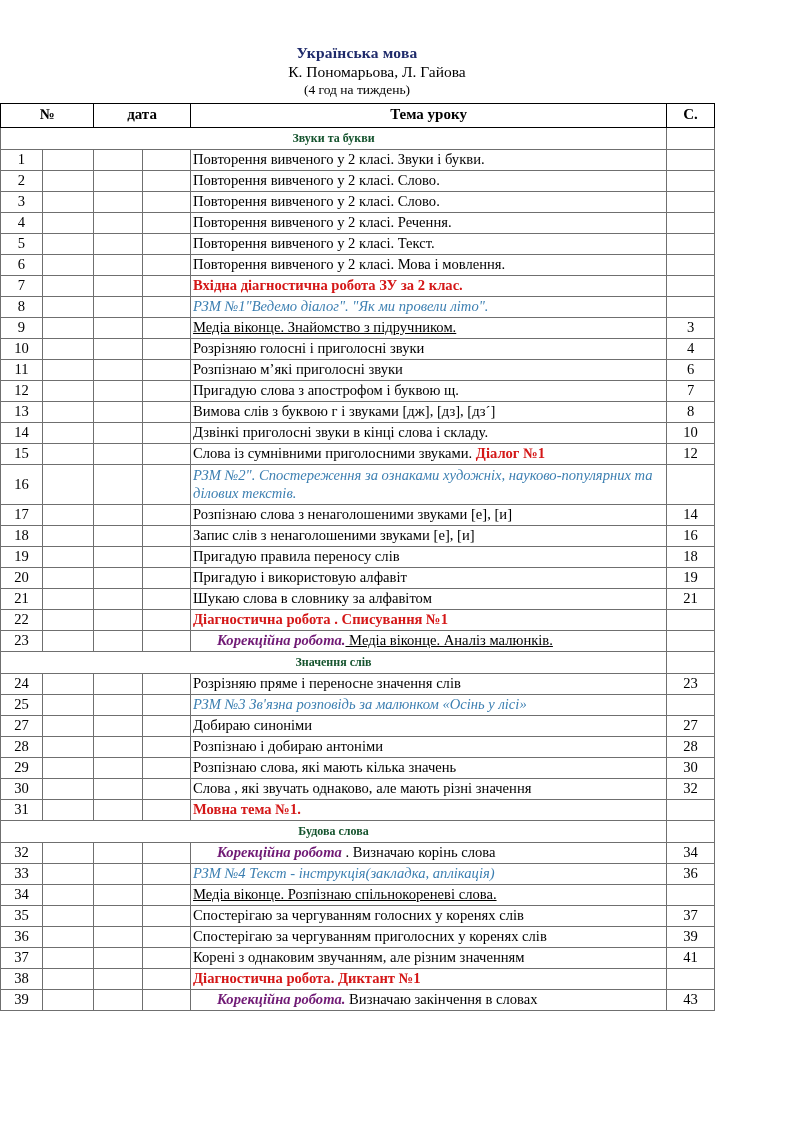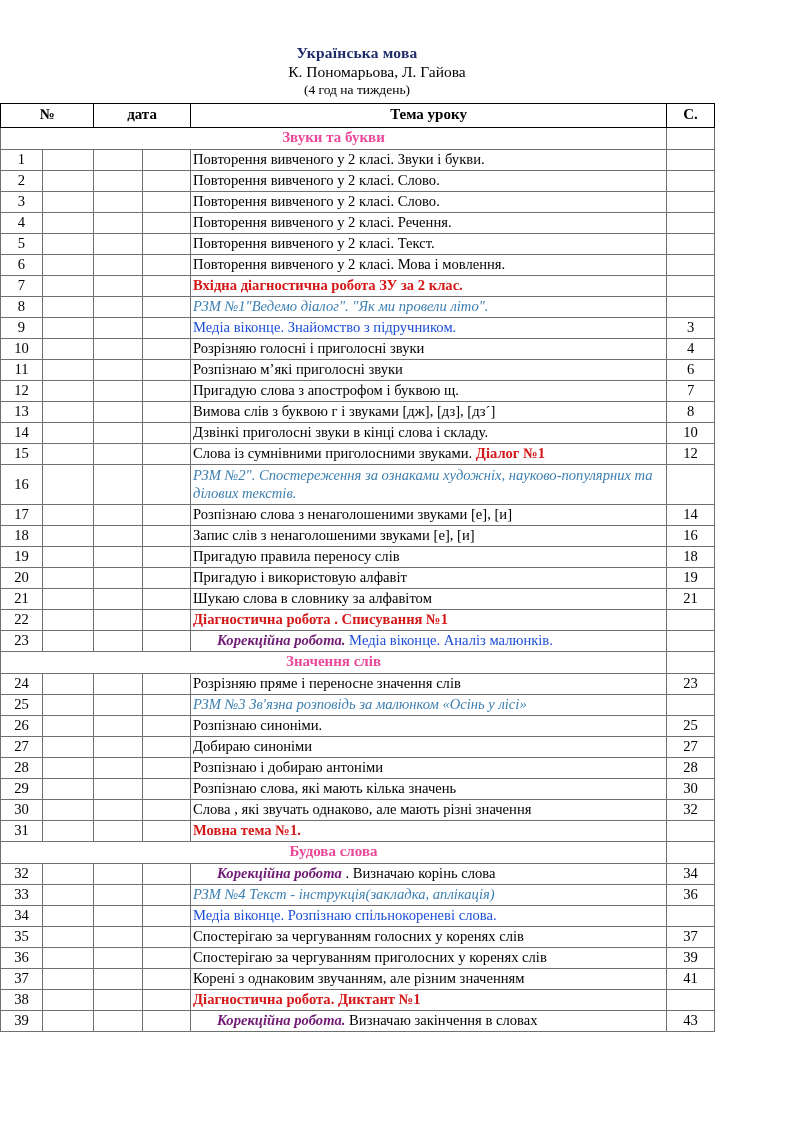--- a/index.html
+++ b/index.html
@@ -76,29 +76,29 @@
 
   td.num   { text-align: center; }
   td.blank { }
   td.page  { text-align: center; }
   td.topic { text-align: left; padding-left: 4px; padding-right: 4px; }
   td.topic.left { text-align: left; }
 
   tr.section td {
     text-align: center;
     font-weight: bold;
-    color: #ec4899;
-    font-size: 15px;
+    color: #14532d;
+    font-size: 12px;
     height: 22px;
   }
   td.sect-page { }
 
   .t-red   { color: #d41717; font-weight: bold; }
   .t-blue  { color: #3c7fb1; font-style: italic; }
-  .t-mag   { color: #1d4ed8; }
+  .t-mag   { color: #000000; text-decoration: underline; }
   .t-bi    { font-weight: bold; font-style: italic; color: #701a75; margin-left: 24px; }
   .t-plain { color: #000; }
 
   tr.tall td { height: 40px; }
   tr.tall td.topic { vertical-align: middle; }
   .two-line { display: block; text-align: left; line-height: 1.28; }
 </style>
 </head>
 <body>
 
@@ -332,28 +332,20 @@
         </tr>
         <tr>
           <td class="num">25</td>
           <td class="blank"></td>
           <td class="blank"></td>
           <td class="blank"></td>
           <td class="topic"><span class="t-blue">РЗМ №3 Зв'язна розповідь за малюнком  «Осінь у лісі»</span></td>
           <td class="page"></td>
         </tr>
         <tr>
-          <td class="num">26</td>
-          <td class="blank"></td>
-          <td class="blank"></td>
-          <td class="blank"></td>
-          <td class="topic"><span class="t-plain">Розпізнаю синоніми.</span></td>
-          <td class="page">25</td>
-        </tr>
-        <tr>
           <td class="num">27</td>
           <td class="blank"></td>
           <td class="blank"></td>
           <td class="blank"></td>
           <td class="topic"><span class="t-plain">Добираю синоніми</span></td>
           <td class="page">27</td>
         </tr>
         <tr>
           <td class="num">28</td>
           <td class="blank"></td>

